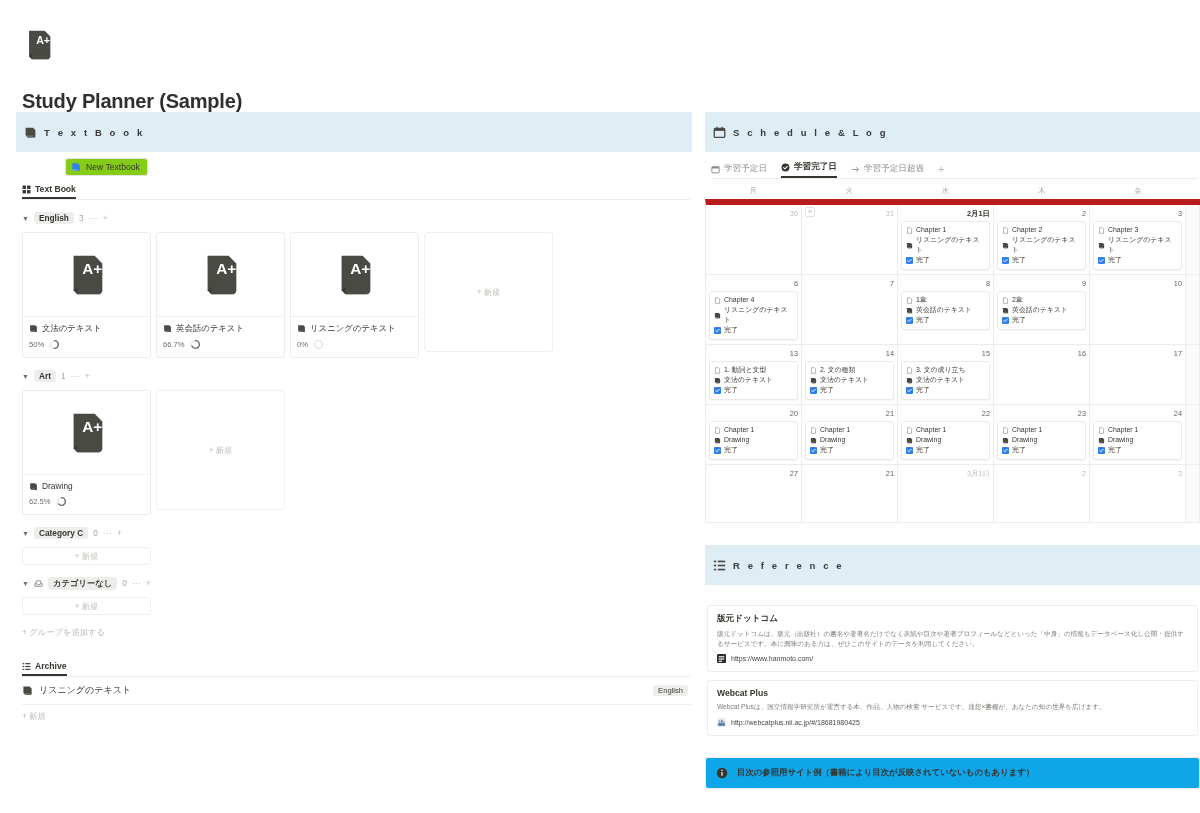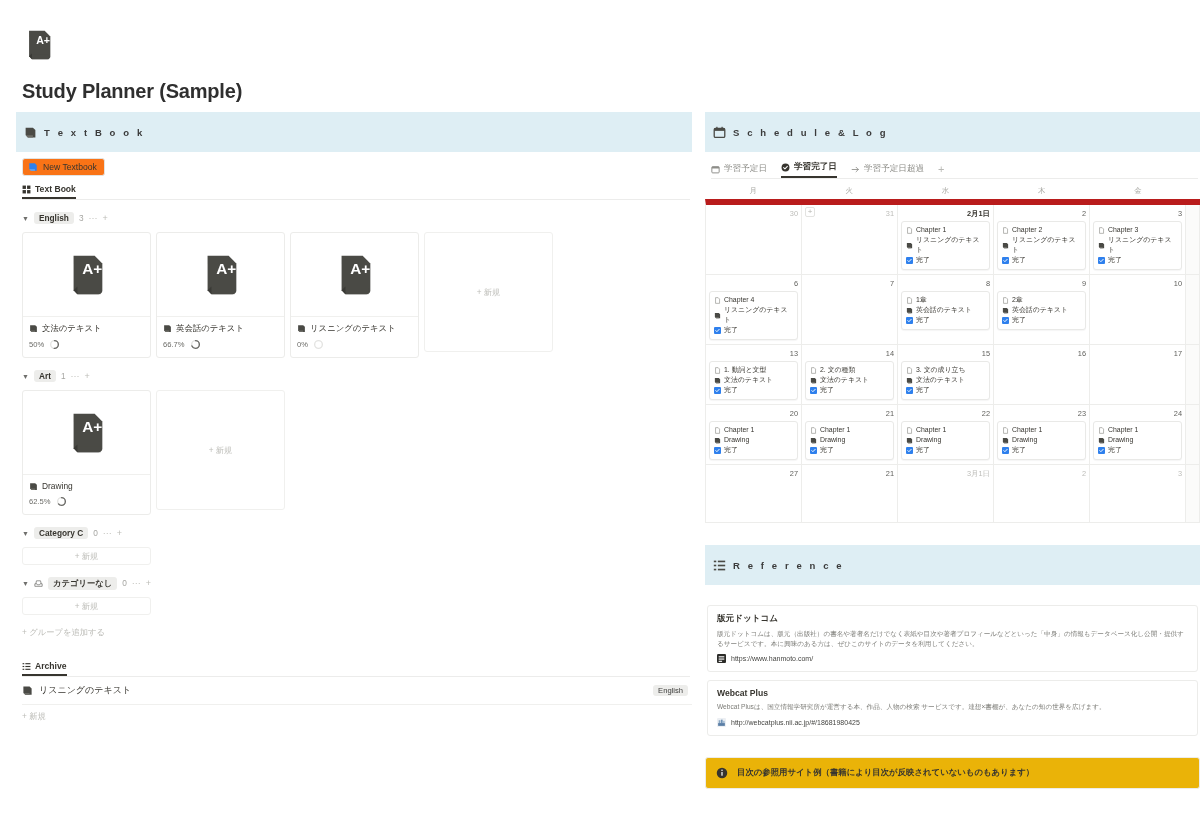--- a/index.html
+++ b/index.html
@@ -14,21 +14,21 @@
   .page { position: relative; width: 1200px; height: 813px; }
 
   
   .doc-icon {
     position: absolute; left: 22px; top: 28px;
     width: 34px; height: 34px;
   }
   .doc-icon svg { display: block; width: 34px; height: 34px; }
 
   .page-title {
-    position: absolute; left: 22px; top: 80px;
+    position: absolute; left: 22px; top: 90px;
     font-size: 20px; font-weight: bold; letter-spacing: -0.2px;
     color: #2f2f2f;
   }
 
   
   .col-left  { position: absolute; left: 16px;  top: 112px; width: 676px; }
   .col-right { position: absolute; left: 705px; top: 112px; width: 495px; }
 
   
   .band {
@@ -42,22 +42,22 @@
   .band .b-txt {
     font-size: 9.5px; font-weight: bold; letter-spacing: 2.6px;
     color: #3b3b3b;
   }
 
   
   .tbrow { padding: 6px 4px 0 6px; }
   .newbtn {
     display: inline-flex; align-items: center;
     border: 1px solid #e3e3e1; border-radius: 3px;
-    background: #f97316; padding: 3px 7px 3px 5px;
-    font-size: 8.6px; color: #37352f; cursor: pointer;
+    background: #84cc16; padding: 3px 7px 3px 5px;
+    font-size: 8.6px; color: #37352f; cursor: pointer; margin-left: 43px;
   }
   .newbtn .ni { width: 10px; height: 10px; margin-right: 5px; }
   .newbtn .ni svg { display:block; width:10px; height:10px; }
 
   .viewbar {
     display: flex; align-items: flex-end; gap: 14px;
     border-bottom: 1px solid #ececeb;
     margin: 7px 2px 0 6px;
     height: 17px;
   }
@@ -161,21 +161,21 @@
   
   .ref-wrap { padding: 12px 2px; }
   .ref-card { border:1px solid #ececea; border-radius:3px; background:#fff; padding:7px 9px 8px 9px; margin-top:8px; }
   .ref-title { font-size: 8.6px; font-weight: bold; color:#37352f; }
   .ref-desc { font-size: 6.6px; color:#7d7d78; line-height: 9.5px; margin-top: 4px; }
   .ref-link { display:flex; align-items:center; gap:5px; margin-top:6px; font-size:7px; color:#464643; }
   .ref-fav { width:9px; height:9px; flex:none; }
   .ref-fav svg { display:block; width:9px; height:9px; }
   .ref-callout {
     display:flex; align-items:center; gap:9px;
-    border:1px solid #ececea; border-radius:3px; background:#eab308;
+    border:1px solid #ececea; border-radius:3px; background:#0ea5e9;
     padding: 9px 10px; margin-top: 9px;
   }
   .ref-callout .cal-i { width:12px; height:12px; flex:none; }
   .ref-callout .cal-i svg { display:block; width:12px; height:12px; }
   .ref-callout .cal-t { font-size:8.4px; font-weight:bold; color:#37352f; }
 </style>
 </head>
 <body>
 
 <div class="page">

